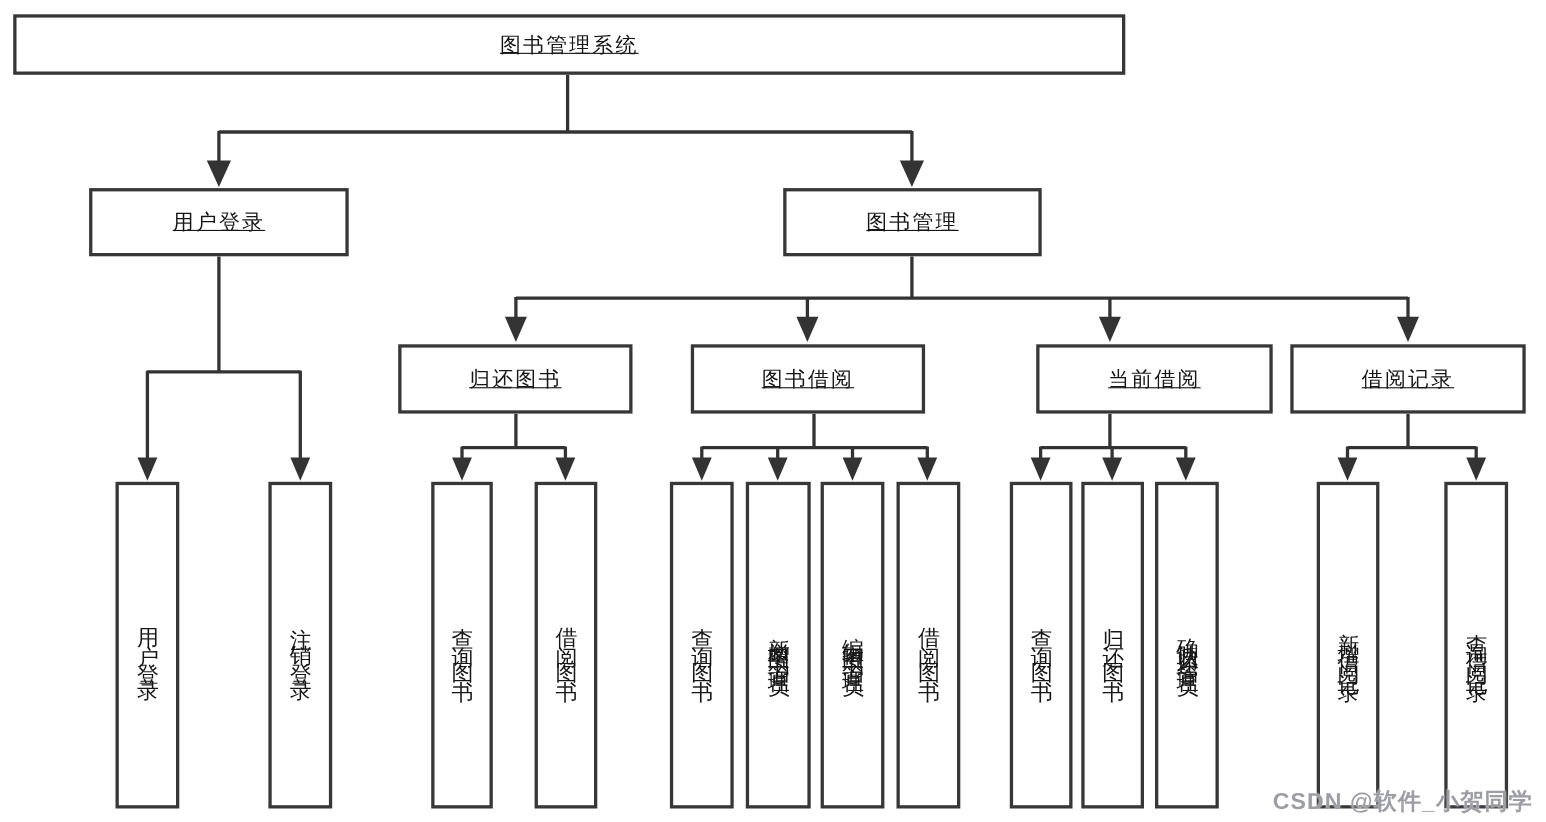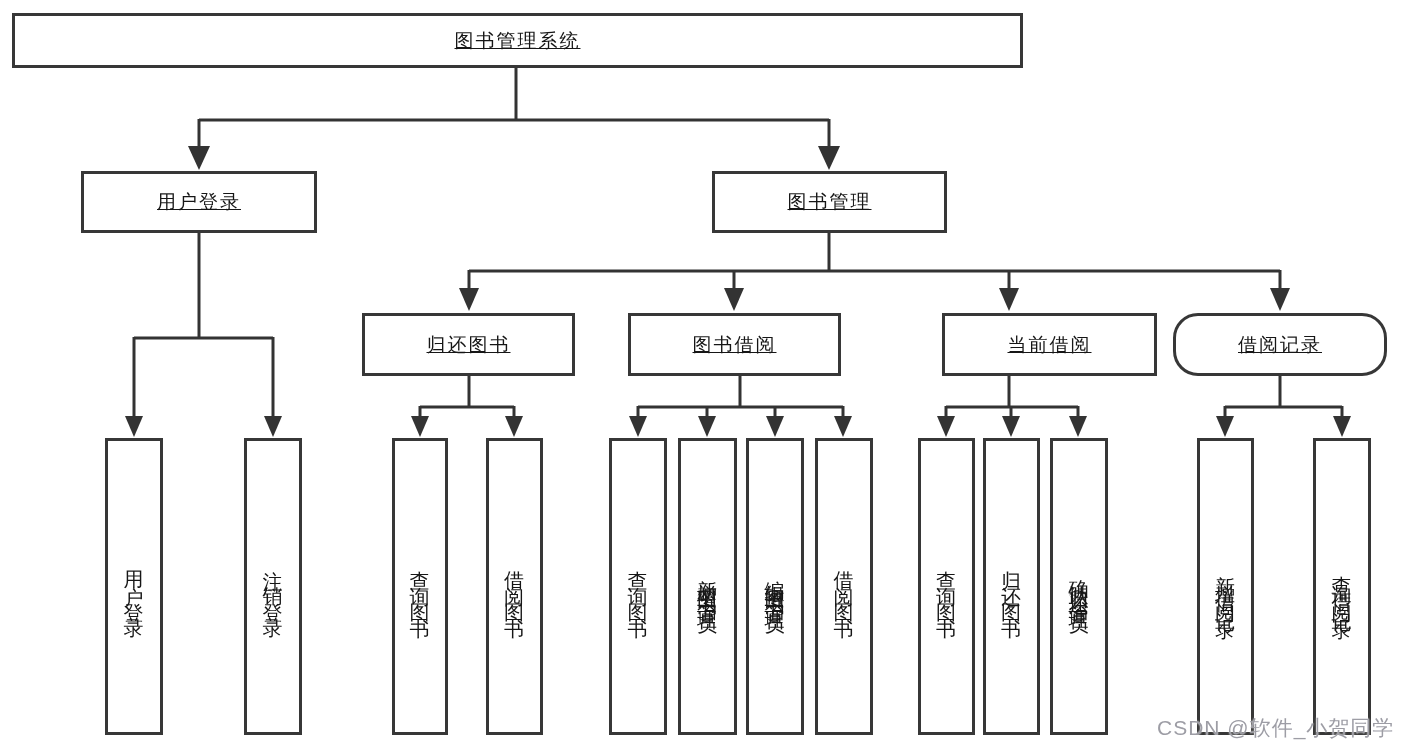--- a/index.html
+++ b/index.html
@@ -18,20 +18,21 @@
   }
   .leaf-label {
     writing-mode:vertical-rl; text-orientation:mixed;
     font-size:20px; color:#161616; line-height:1;
     letter-spacing:var(--ls,16px);
   }
   .watermark {
     position:absolute; left:1157px; top:714px; z-index:6;
     font-size:21px; color:#9d9da5; letter-spacing:1px; white-space:nowrap;
     text-shadow:0 0 2px #ffffff;
+    font-weight:bold;
   }
 </style>
 </head>
 <body>
 
 <div class="stage">
 
   <svg class="connectors" width="1405" height="747" viewBox="0 0 1405 747" aria-hidden="true">
     <g stroke="#333333" stroke-width="3" fill="none">
 
@@ -114,21 +115,21 @@
 
   <div class="node" style="left:362px; top:313px; width:213px; height:63px;">
     <span class="node-label">归还图书</span>
   </div>
   <div class="node" style="left:628px; top:313px; width:213px; height:63px;justify-content:center;">
     <span class="node-label">图书借阅</span>
   </div>
   <div class="node" style="left:942px; top:313px; width:215px; height:63px;">
     <span class="node-label">当前借阅</span>
   </div>
-  <div class="node" style="left:1173px; top:313px; width:214px; height:63px;border-radius:25px;">
+  <div class="node" style="left:1173px; top:313px; width:214px; height:63px;">
     <span class="node-label">借阅记录</span>
   </div>
 
   <div class="node leaf" style="left:105px; top:438px; width:58px; height:297px;">
     <span class="leaf-label">用户登录</span>
   </div>
   <div class="node leaf" style="left:244px; top:438px; width:58px; height:297px;">
     <span class="leaf-label">注销登录</span>
   </div>
 

